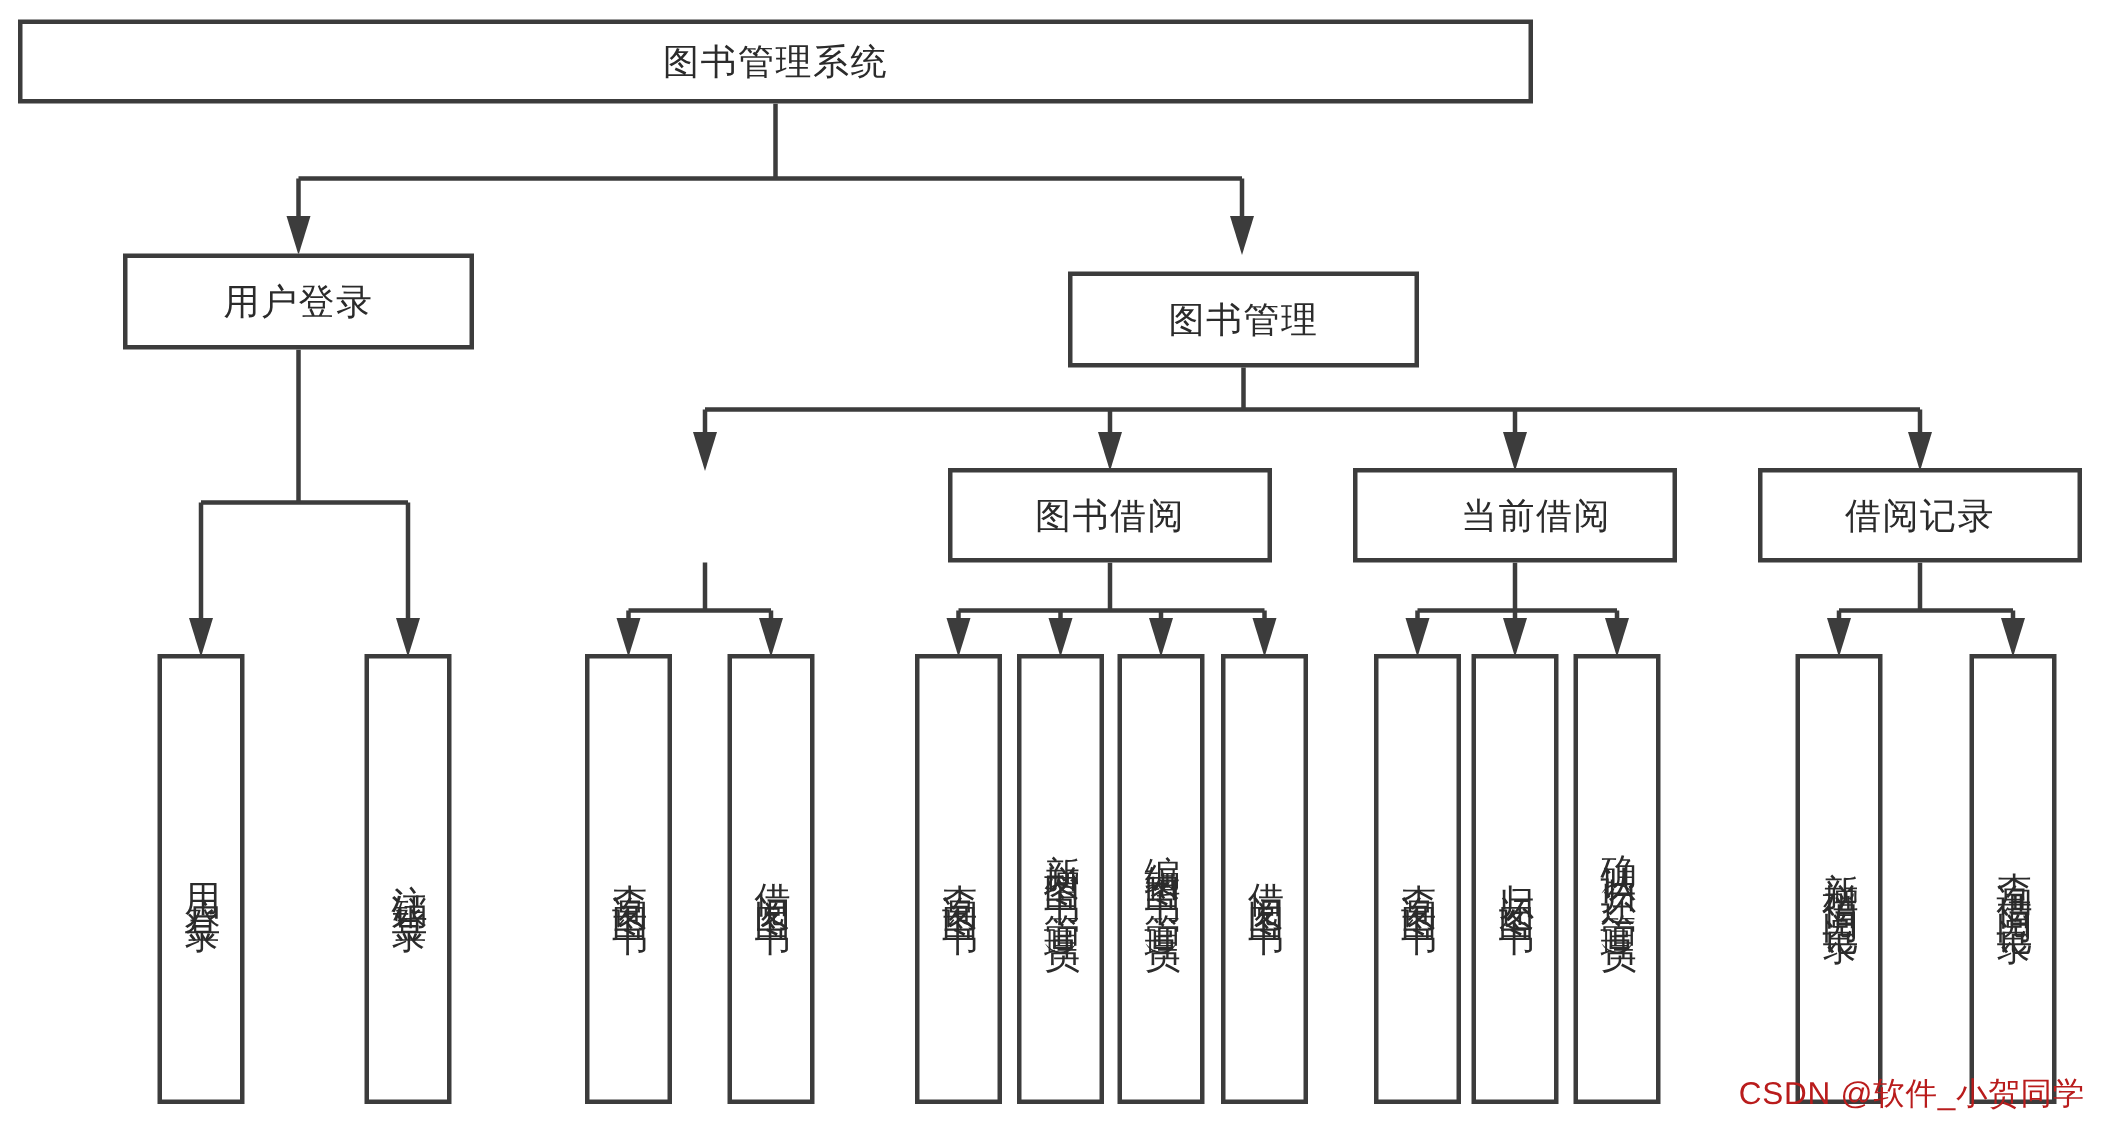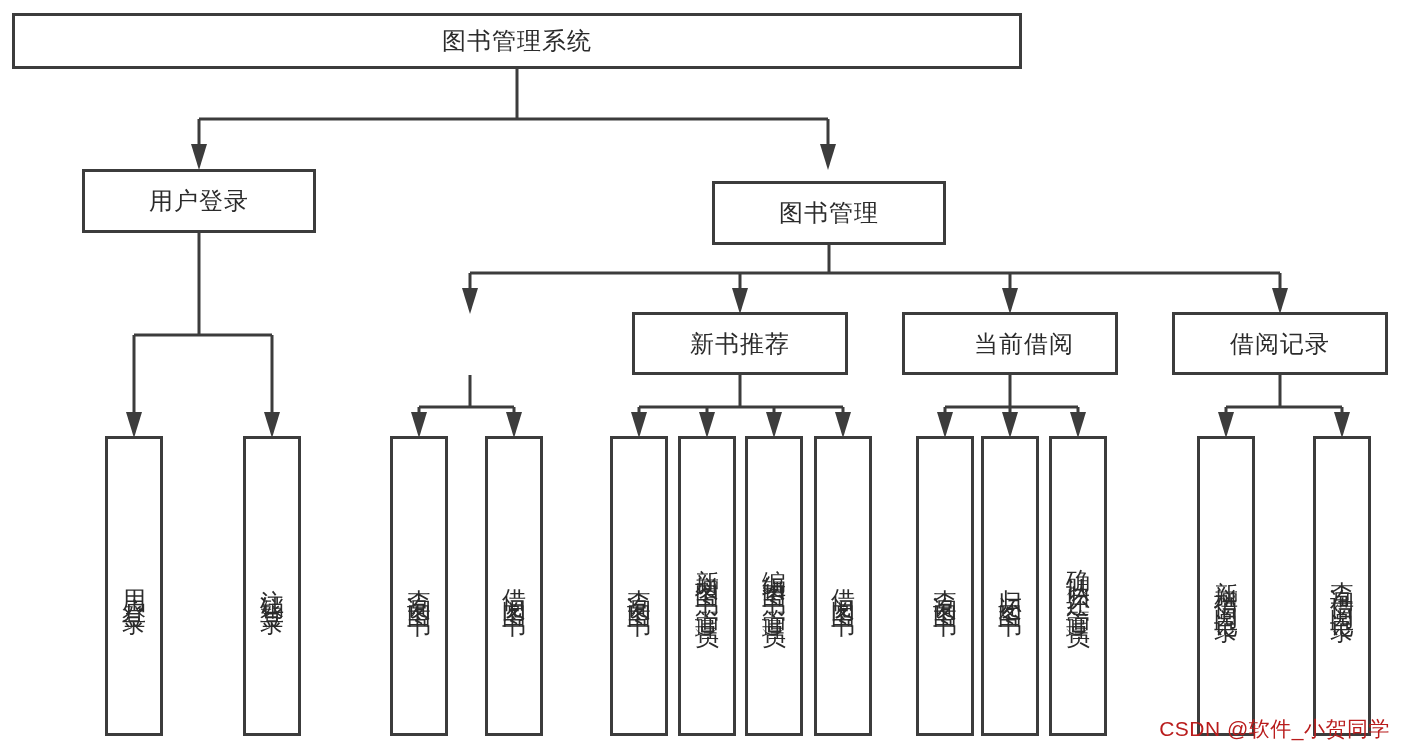--- a/index.html
+++ b/index.html
@@ -96,21 +96,21 @@
   </div>
 
   <div class="node h" style="left:82px; top:169px; width:234px; height:64px;">
     <span>用户登录</span>
   </div>
   <div class="node h" style="left:712px; top:169px; width:234px; height:64px;margin-top:12px;">
     <span>图书管理</span>
   </div>
 
   <div class="node h" style="left:632px; top:312px; width:216px; height:63px;">
-    <span>新书推荐</span>
+    <span>图书借阅</span>
   </div>
   <div class="node h" style="left:902px; top:312px; width:216px; height:63px;padding-left:28px;">
     <span>当前借阅</span>
   </div>
   <div class="node h" style="left:1172px; top:312px; width:216px; height:63px;">
     <span>借阅记录</span>
   </div>
 
   <div class="node v" style="left:105px; top:436px; width:58px; height:300px;">
     <span>用户登录</span>

